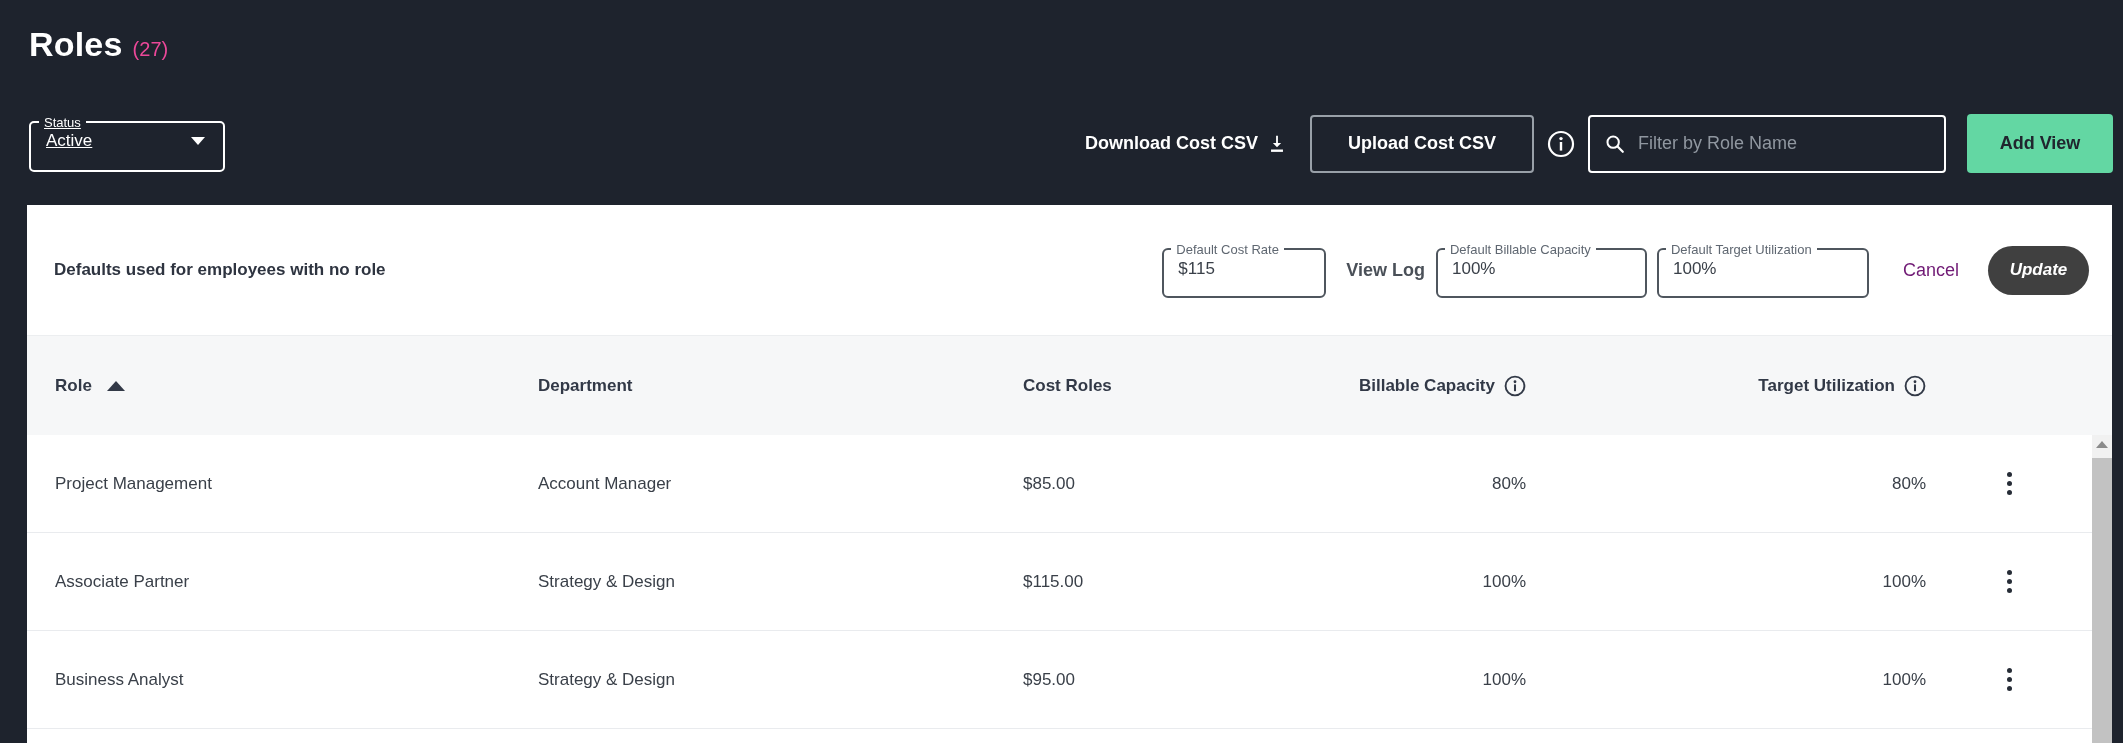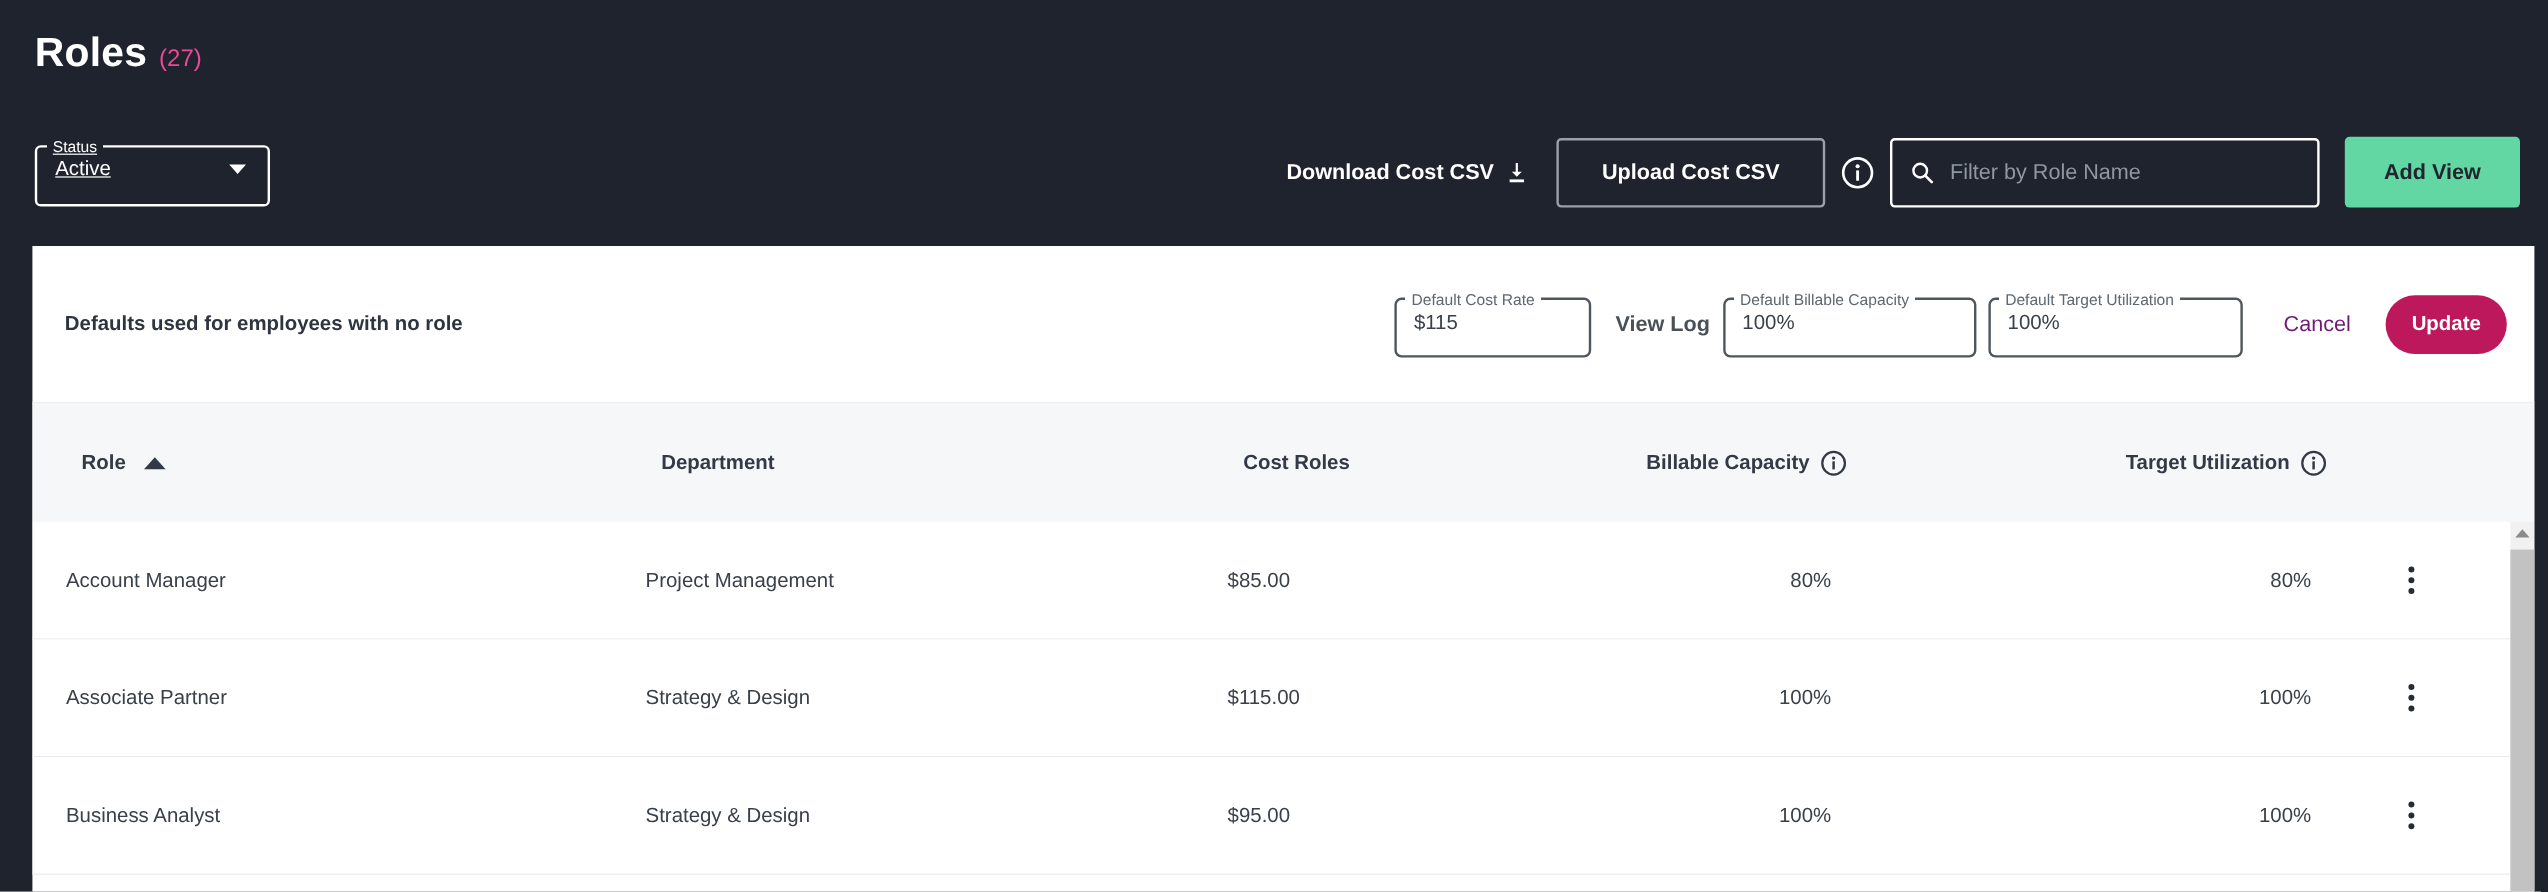--- a/index.html
+++ b/index.html
@@ -4,21 +4,21 @@
 <style>
   * { margin:0; padding:0; box-sizing:border-box; }
   html,body { width:2123px; height:743px; overflow:hidden; }
   body {
     background:#1e232d;
     font-family:"Liberation Sans","DejaVu Sans",sans-serif;
     color:#fff;
   }
 
   
-  .top-area { padding:25px 23px 0 29px; }
+  .top-area { padding:25px 10px 0 29px; }
   .title-row { display:flex; align-items:baseline; gap:10px; height:46px; }
   .page-title { font-size:34px; font-weight:bold; letter-spacing:.2px; }
   .page-count { font-size:20px; font-weight:400; color:#ec4899; }
 
   .toolbar { margin-top:43px; display:flex; align-items:center; height:59px; }
 
   fieldset.outlined {
     border:2px solid #fff; border-radius:5px; height:56px; padding:0 0 6px 0;text-decoration:underline;
   }
   fieldset.outlined legend {
@@ -81,22 +81,22 @@
   .field-value { font-size:17px; color:#3a4049; padding:3px 0 0 14px; }
   .f-cost { width:164px; }
   .f-billable { width:211px; margin-left:11px; }
   .f-target { width:212px; margin-left:10px; }
 
   .view-log { font-size:18px; font-weight:bold; color:#4a5058; margin-left:20px; cursor:pointer; white-space:nowrap; }
 
   .cancel-link { font-size:18px; color:#701a75; margin-left:34px; cursor:pointer; }
   .update-btn {
     margin-left:29px; width:101px; height:49px; border:none; border-radius:25px;
-    background:#be185d; color:#fff; font-size:17px; font-weight:bold;
-    font-family:inherit; cursor:pointer;
+    background:#404040; color:#fff; font-size:17px; font-weight:bold;
+    font-family:inherit; cursor:pointer;font-style:italic;
   }
 
   
   .tbl-grid {
     display:grid;
     grid-template-columns:483px 485px 327px 176px 400px 166px;
     align-items:center; padding-left:28px; width:2065px;
   }
   .thead {
     height:100px; background:#f6f7f8; border-top:1px solid #eceef0; width:2085px;
@@ -202,21 +202,21 @@
     <fieldset class="field-outlined f-target">
       <legend>Default Target Utilization</legend>
       <div class="field-value">100%</div>
     </fieldset>
 
     <span class="cancel-link">Cancel</span>
     <button class="update-btn">Update</button>
   </div>
 
   <div class="thead">
-    <div class="tbl-grid" style="height:100%;margin-left:13px;">
+    <div class="tbl-grid" style="height:100%;">
       <div class="th th-role">
         <span>Role</span>
         <span class="sort-asc"></span>
       </div>
       <div class="th">Department</div>
       <div class="th">Cost Roles</div>
       <div class="th th-right">
         <span>Billable Capacity</span>
         <svg width="22" height="22" viewBox="0 0 28 28">
           <circle cx="14" cy="14" r="12" fill="none" stroke="#323947" stroke-width="2.4"></circle>
@@ -231,22 +231,22 @@
           <circle cx="14" cy="8.6" r="1.8" fill="#323947"></circle>
           <rect x="12.7" y="12" width="2.6" height="8.6" fill="#323947"></rect>
         </svg>
       </div>
       <div></div>
     </div>
   </div>
 
   <div id="rows">
   <div class="tbl-grid trow">
+    <div class="td">Project Management</div>
     <div class="td">Account Manager</div>
-    <div class="td">Project Management</div>
     <div class="td">$85.00</div>
     <div class="td td-right">80%</div>
     <div class="td td-right">80%</div>
     <div class="td td-kebab">
       <span class="kebab">
             <i></i>
             <i></i>
             <i></i>
           </span>
     </div>

